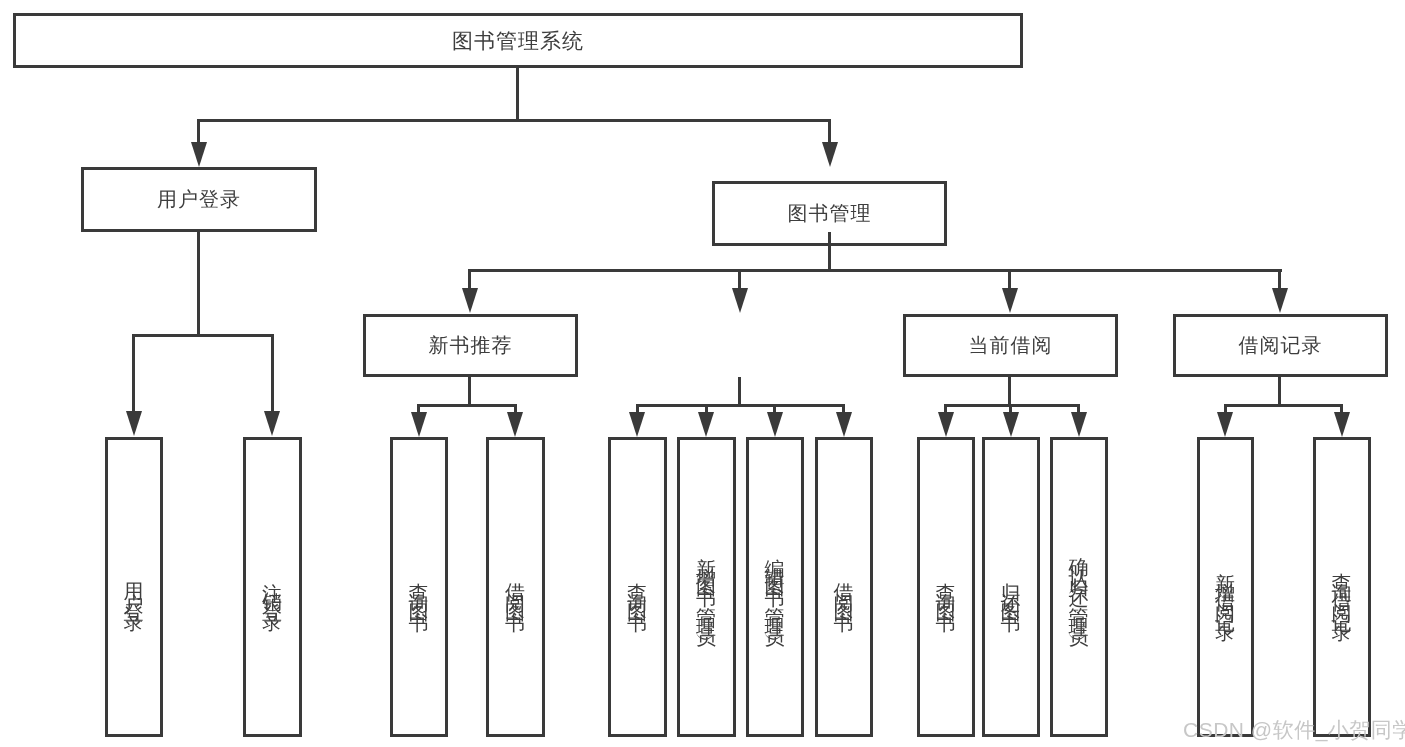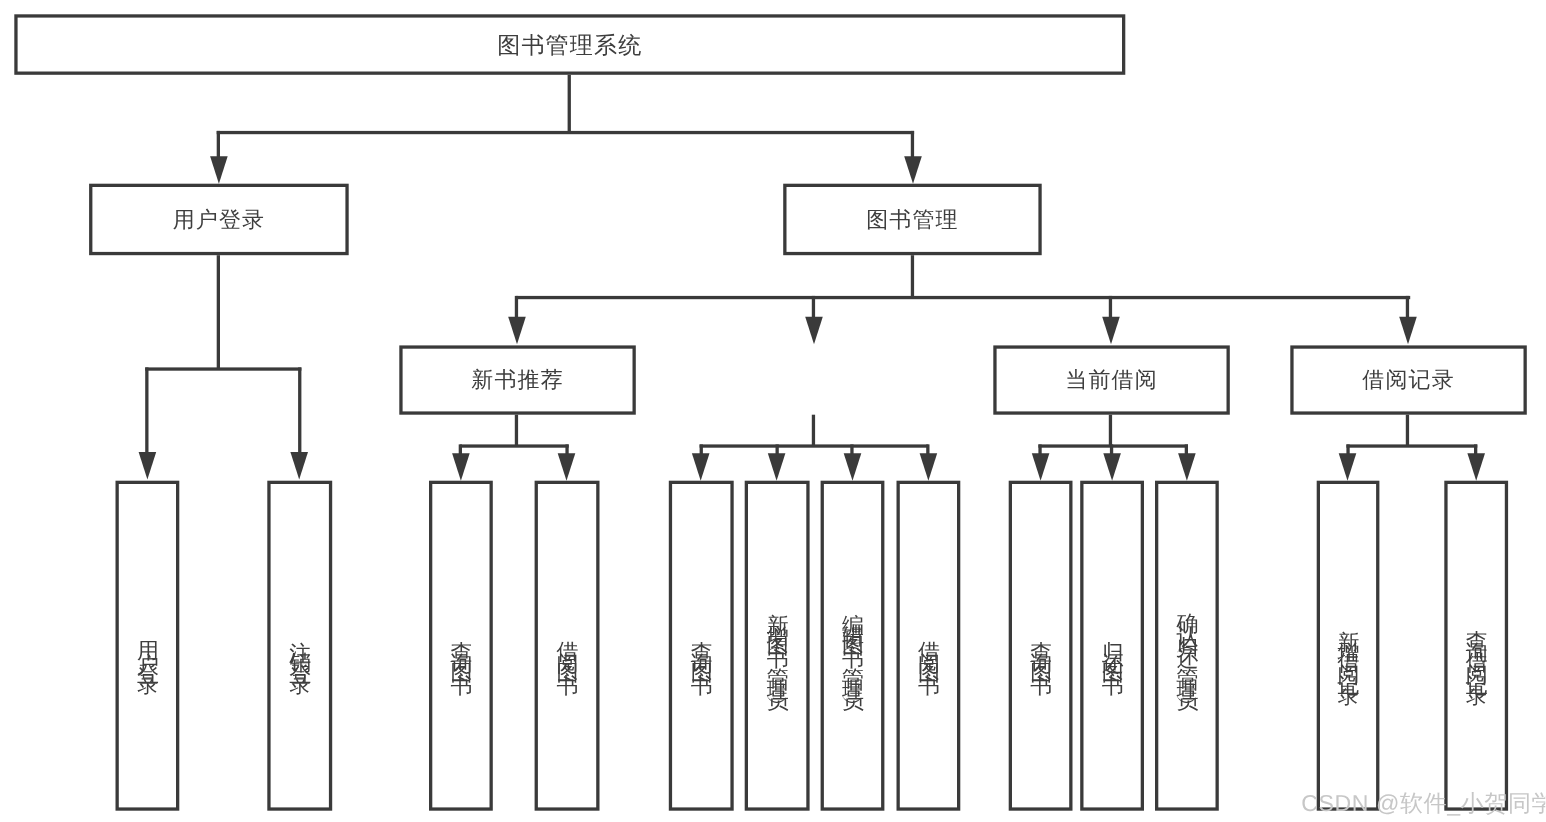--- a/index.html
+++ b/index.html
@@ -67,21 +67,21 @@
   <div class="box root" style="left:13px;top:13px;width:1010px;height:55px;">图书管理系统</div>
 
   <div class="vline" style="left:516px;top:68px;height:52px;"></div>
   <div class="hline" style="left:197px;top:119px;width:634px;"></div>
   <div class="vline" style="left:197px;top:119px;height:26px;"></div>
   <div class="arrow" style="left:191px;top:142px;"></div>
   <div class="vline" style="left:828px;top:119px;height:26px;"></div>
   <div class="arrow" style="left:822px;top:142px;"></div>
 
   <div class="box" style="left:81px;top:167px;width:236px;height:65px;">用户登录</div>
-  <div class="box" style="left:712px;top:167px;width:235px;height:65px;">图书管理</div>
+  <div class="box" style="left:712px;top:181px;width:235px;height:65px;">图书管理</div>
 
   <div class="vline" style="left:197px;top:232px;height:104px;"></div>
   <div class="hline" style="left:132px;top:334px;width:142px;"></div>
   <div class="vline" style="left:132px;top:334px;height:78px;"></div>
   <div class="arrow" style="left:126px;top:411px;"></div>
   <div class="vline" style="left:271px;top:334px;height:78px;"></div>
   <div class="arrow" style="left:264px;top:411px;"></div>
 
   <div class="vline" style="left:828px;top:232px;height:39px;"></div>
   <div class="hline" style="left:469px;top:269px;width:813px;"></div>

